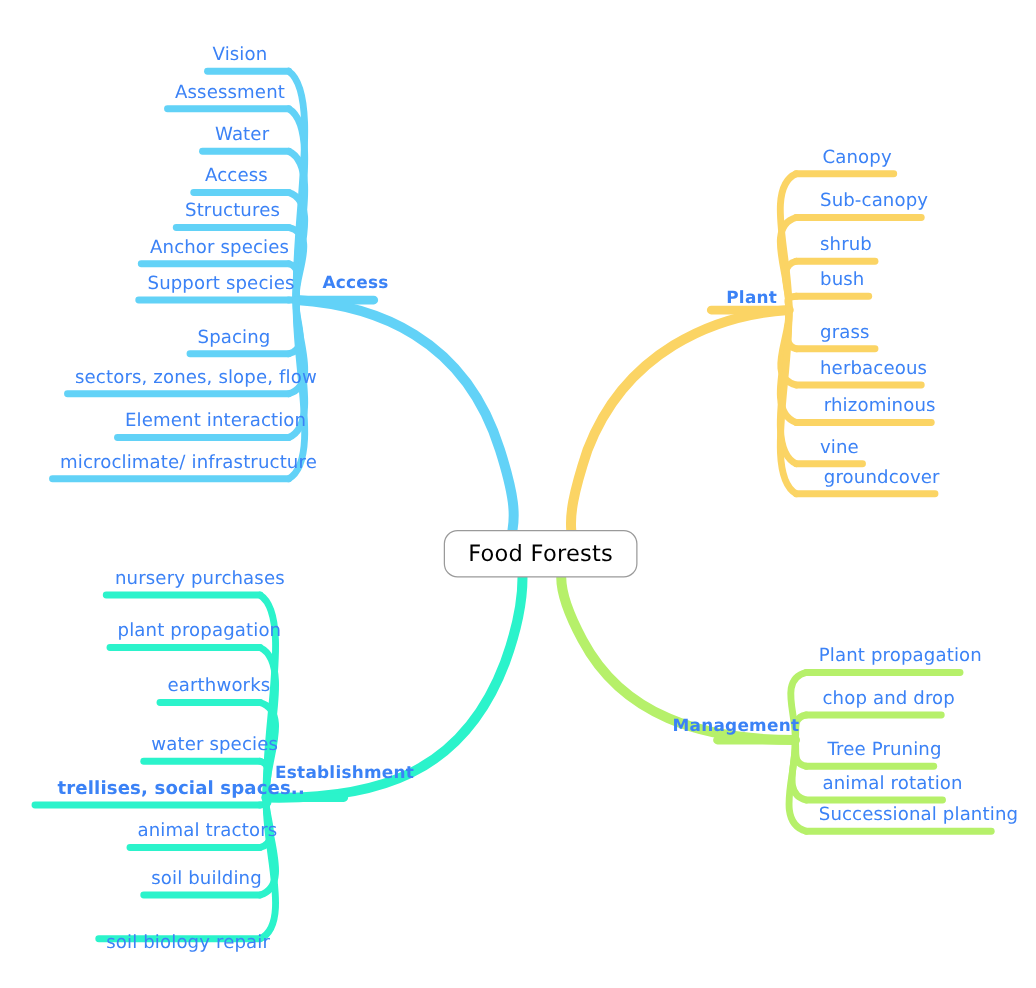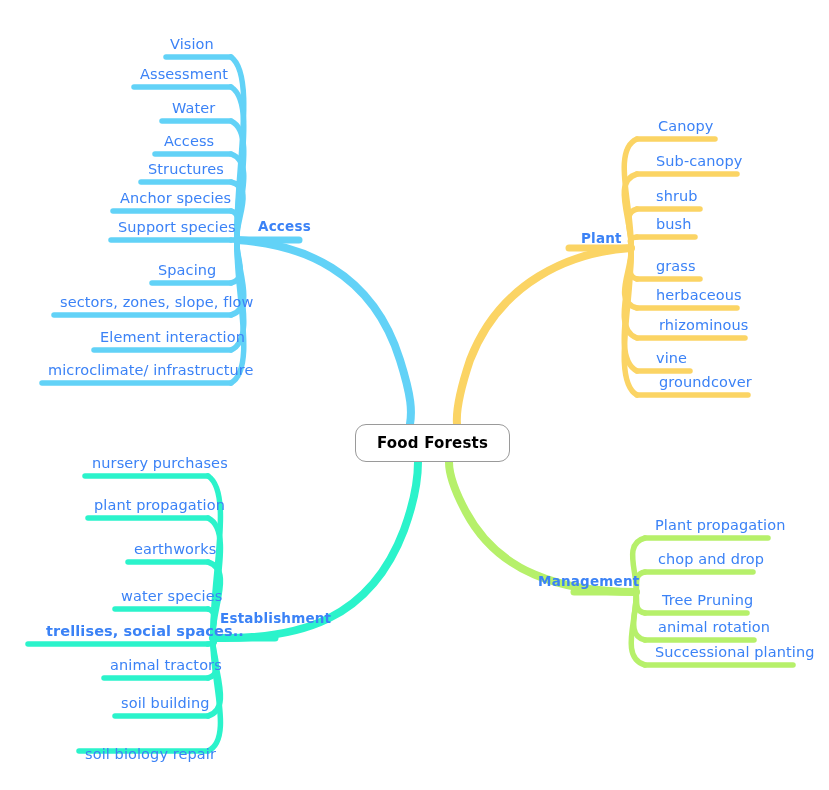--- a/index.html
+++ b/index.html
@@ -51,22 +51,22 @@
     height: 38px;
     box-sizing: border-box;
     border: 1.6px solid #9a9a9a;
     border-radius: 11px;
     background: #ffffff;
     display: flex;
     align-items: center;
     justify-content: center;
   }
   #center-node .center-text {
-    font-size: 15px;
-    font-weight: bold;
+    font-size: 18px;
+    font-weight: normal;
     color: #000000;
     letter-spacing: 0.2px;
   }
 </style>
 </head>
 <body>
 
 <div id="mindmap">
 
   <svg id="edges" viewBox="0 0 829 790" xmlns="http://www.w3.org/2000/svg">

